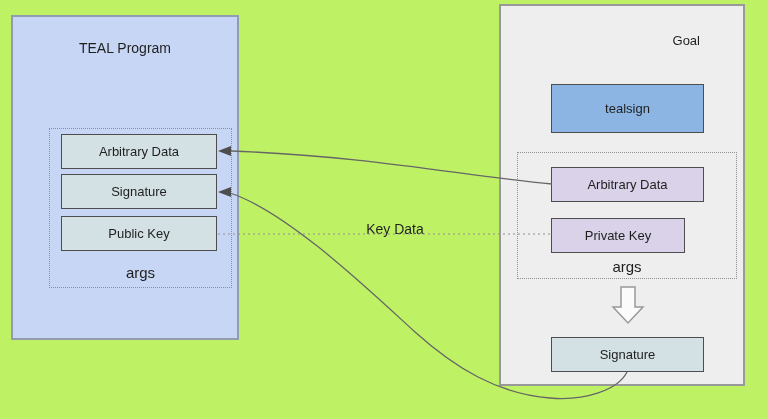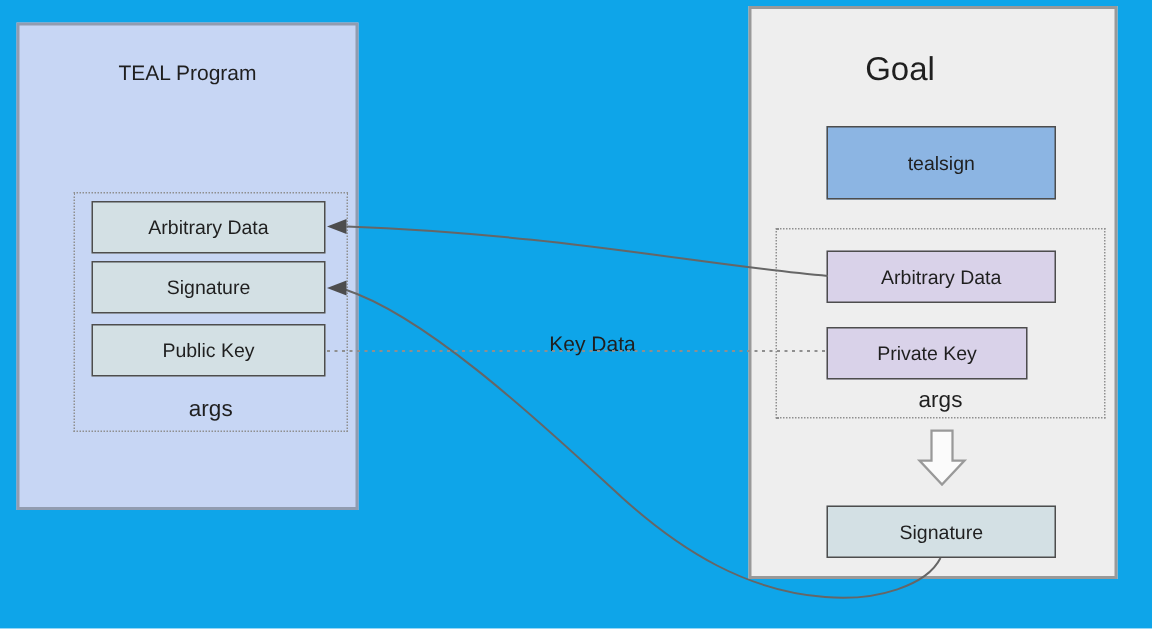--- a/index.html
+++ b/index.html
@@ -1,27 +1,27 @@
 <!DOCTYPE html>
 <html style="--left_panel_bg: #c7d6f4; --left_panel_border: #919cb0; --right_panel_bg: #eeeeee; --right_panel_border: #999999; --verify_box_bg: #d9ead3; --teal_box_bg: #d3e0e4; --lavender_box_bg: #d9d2e9; --tealsign_box_bg: #8cb5e3; --box_border: #4d4d4d; --dotted_border: #8f8f8f; --connector: #666666; --text: #1f1f1f;"><head>
 <meta charset="utf-8">
 <style>
   html,body{margin:0;padding:0;background:#ffffff;}
   .canvas{
-    position:relative;width:768px;height:419px;background:#0ea5e9;overflow:hidden;
+    position:relative;width:768px;height:419px;background:#bef264;overflow:hidden;
     font-family:"Liberation Sans", sans-serif;color:var(--text,#1f1f1f);
   }
   .panel{position:absolute;box-sizing:border-box;}
   #left-panel{left:11px;top:15px;width:228px;height:325px;
     background:var(--left_panel_bg);border:2px solid var(--left_panel_border);z-index:1;}
   #right-panel{left:499px;top:4px;width:246px;height:382px;
     background:var(--right_panel_bg);border:2px solid var(--right_panel_border);z-index:1;}
   .ptitle{position:absolute;text-align:center;z-index:3;}
   #lp-title{left:11px;top:40px;width:228px;font-size:14px;}
-  #rp-title{left:500px;top:33px;width:200px;font-size:22px;}
+  #rp-title{left:500px;top:33px;width:200px;font-size:13px;text-align:right;}
   .nodebox{
     position:absolute;box-sizing:border-box;border:1.4px solid var(--box_border);
     display:flex;align-items:center;justify-content:center;
     font-size:13px;z-index:3;
   }
   .green{background:var(--verify_box_bg);}
   .teal{background:var(--teal_box_bg);}
   .lav{background:var(--lavender_box_bg);}
   .blue{background:var(--tealsign_box_bg);}
   #verify-box{left:43px;top:72px;width:154px;height:55px;}

